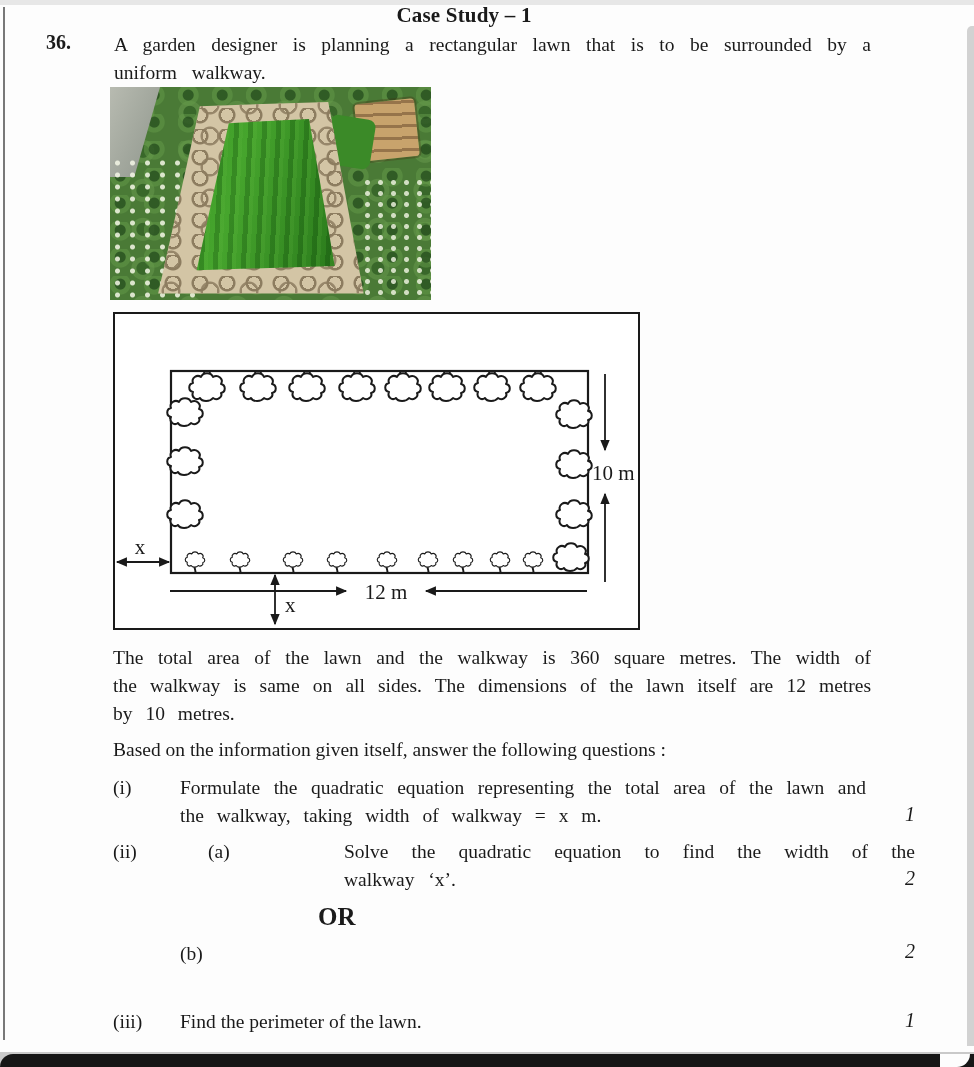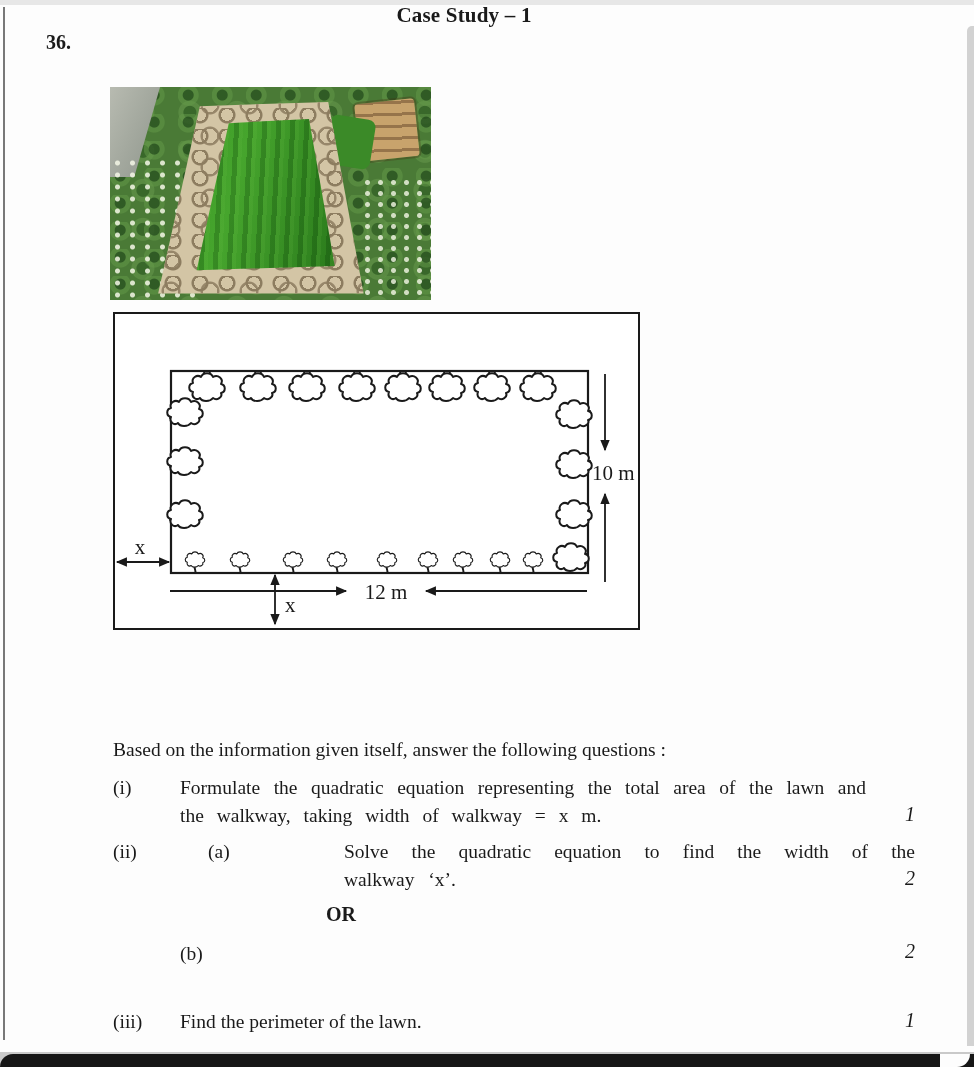--- a/index.html
+++ b/index.html
@@ -47,22 +47,22 @@
   .part-row .psub   { flex:none; width:65px; }
   .part-row .ptext  { text-align:justify; }
   .w686 { width:686px; word-spacing:8px; }
   .w624 { width:624px; word-spacing:9px;margin-left:43px; }
   .row-b { line-height:31.5px; }
   .mark {
     position:absolute; right:0; bottom:2px;
     font-style:italic; font-size:20px;
   }
   .or-sep {
-    position:absolute; left:326px; top:903px;
-    font-size:20px; font-weight:700;
+    position:absolute; left:318px; top:903px;
+    font-size:25px; font-weight:700;
   }
 
   
   .photo { position:absolute; left:110px; top:87px; width:321px; height:213px; overflow:hidden; background:#4a7a36; }
   .photo > div { position:absolute; }
   .ph-foliage {
     inset:0;
     background:
       radial-gradient(26px 20px at 6% 72%, #e9f0d8 0 30%, transparent 62%),
       radial-gradient(22px 16px at 12% 48%, #eef3da 0 30%, transparent 62%),
@@ -131,20 +131,21 @@
 <body>
 
 <div class="page">
 
   <div class="edge-top"></div>
   <div class="edge-left-line"></div>
   <div class="edge-right-strip"></div>
 
   <div class="title">Case Study – 1</div>
   <div class="qnum">36.</div>
+  <p class="intro">A garden designer is planning a rectangular lawn that is to be surrounded by a uniform walkway.</p>
 
   <div class="photo">
     <div class="ph-foliage"></div>
     <div class="ph-texture"></div>
     <div class="ph-road"></div>
     <div class="ph-steps"></div>
     <div class="ph-grasspatch"></div>
     <div class="ph-flowers-left"></div>
     <div class="ph-flowers-right"></div>
     <div class="ph-walk"></div>
@@ -287,20 +288,21 @@
       </g>
 
       <g>
         <line class="dg-dim" x1="490" y1="60" x2="490" y2="136" marker-end="url(#ah)"></line>
         <line class="dg-dim" x1="490" y1="180" x2="490" y2="268" marker-start="url(#ah)"></line>
         <text class="dg-text" x="477" y="166" text-anchor="start">10 m</text>
       </g>
     </svg>
   </div>
 
+  <p class="description">The total area of the lawn and the walkway is 360 square metres. The width of the walkway is same on all sides. The dimensions of the lawn itself are 12 metres by 10 metres.</p>
   <p class="prompt">Based on the information given itself, answer the following questions :</p>
 
   <div class="part-row" style="top:774px;">
     <span class="plabel">(i)</span>
     <p class="ptext w686">Formulate the quadratic equation representing the total area of the lawn and the walkway, taking width of walkway = x m.</p>
     <span class="mark">1</span>
   </div>
 
   <div class="part-row" style="top:838px;gap:28px;">
     <span class="plabel">(ii)</span>

